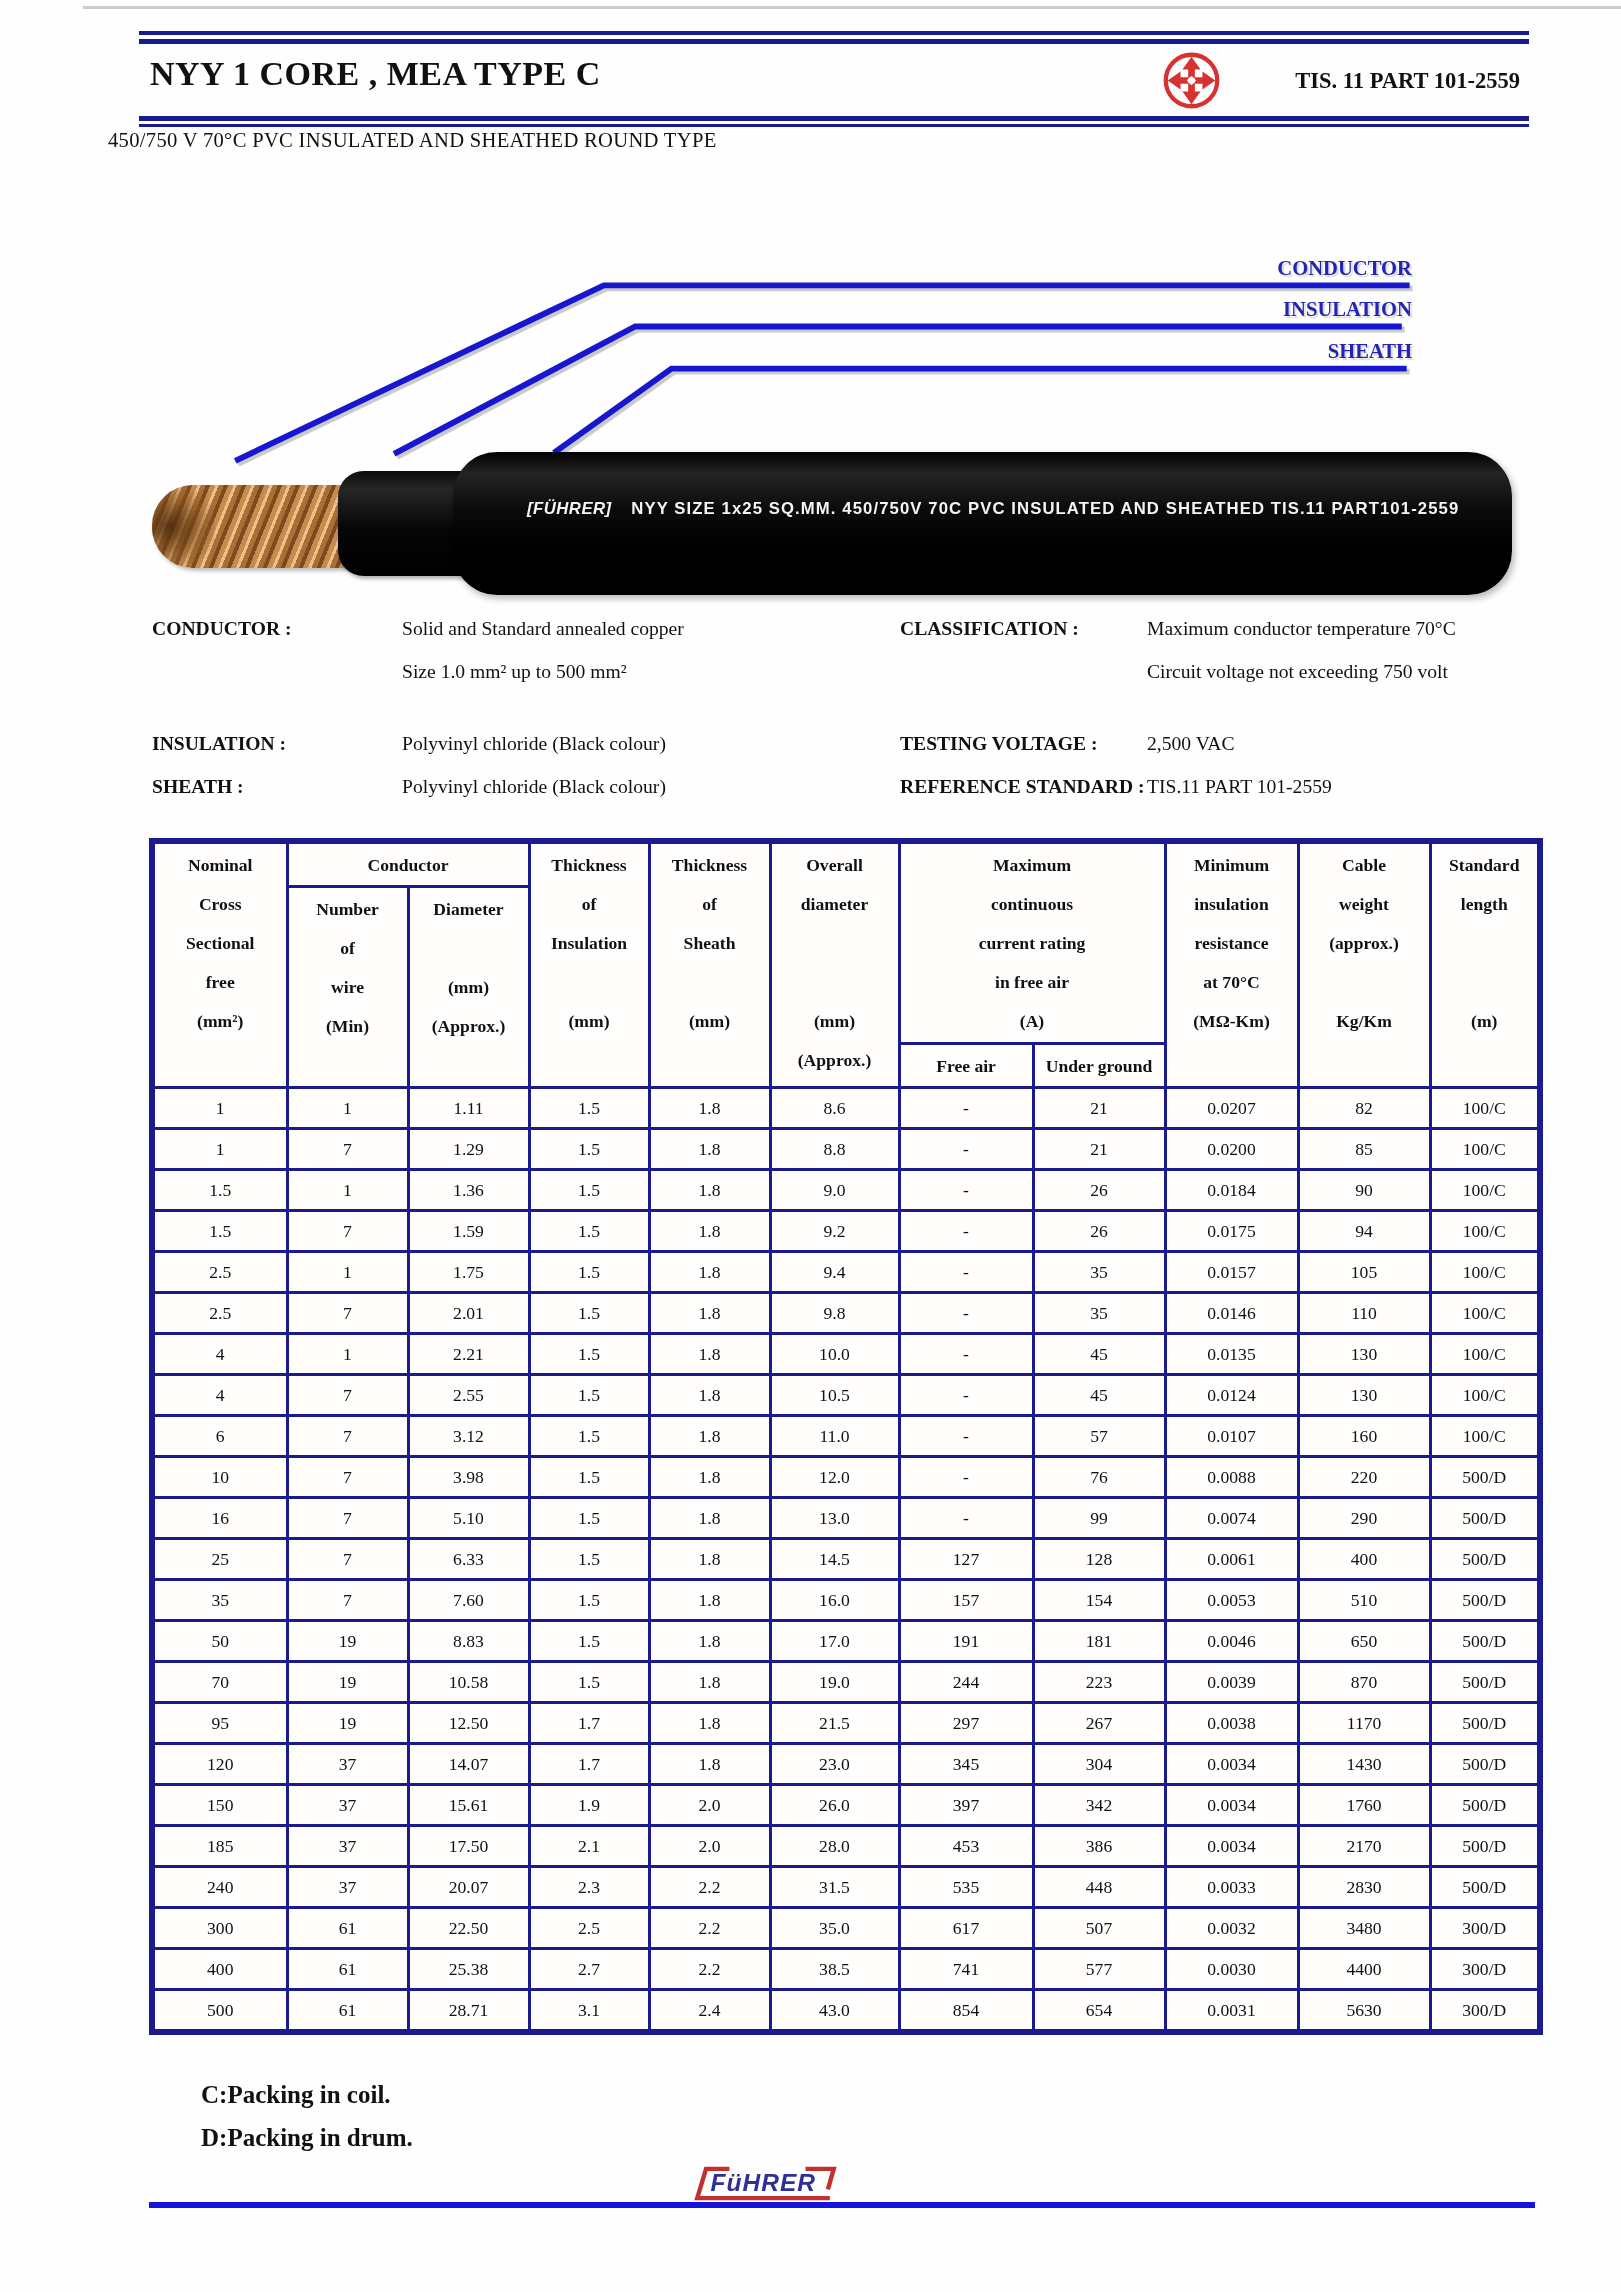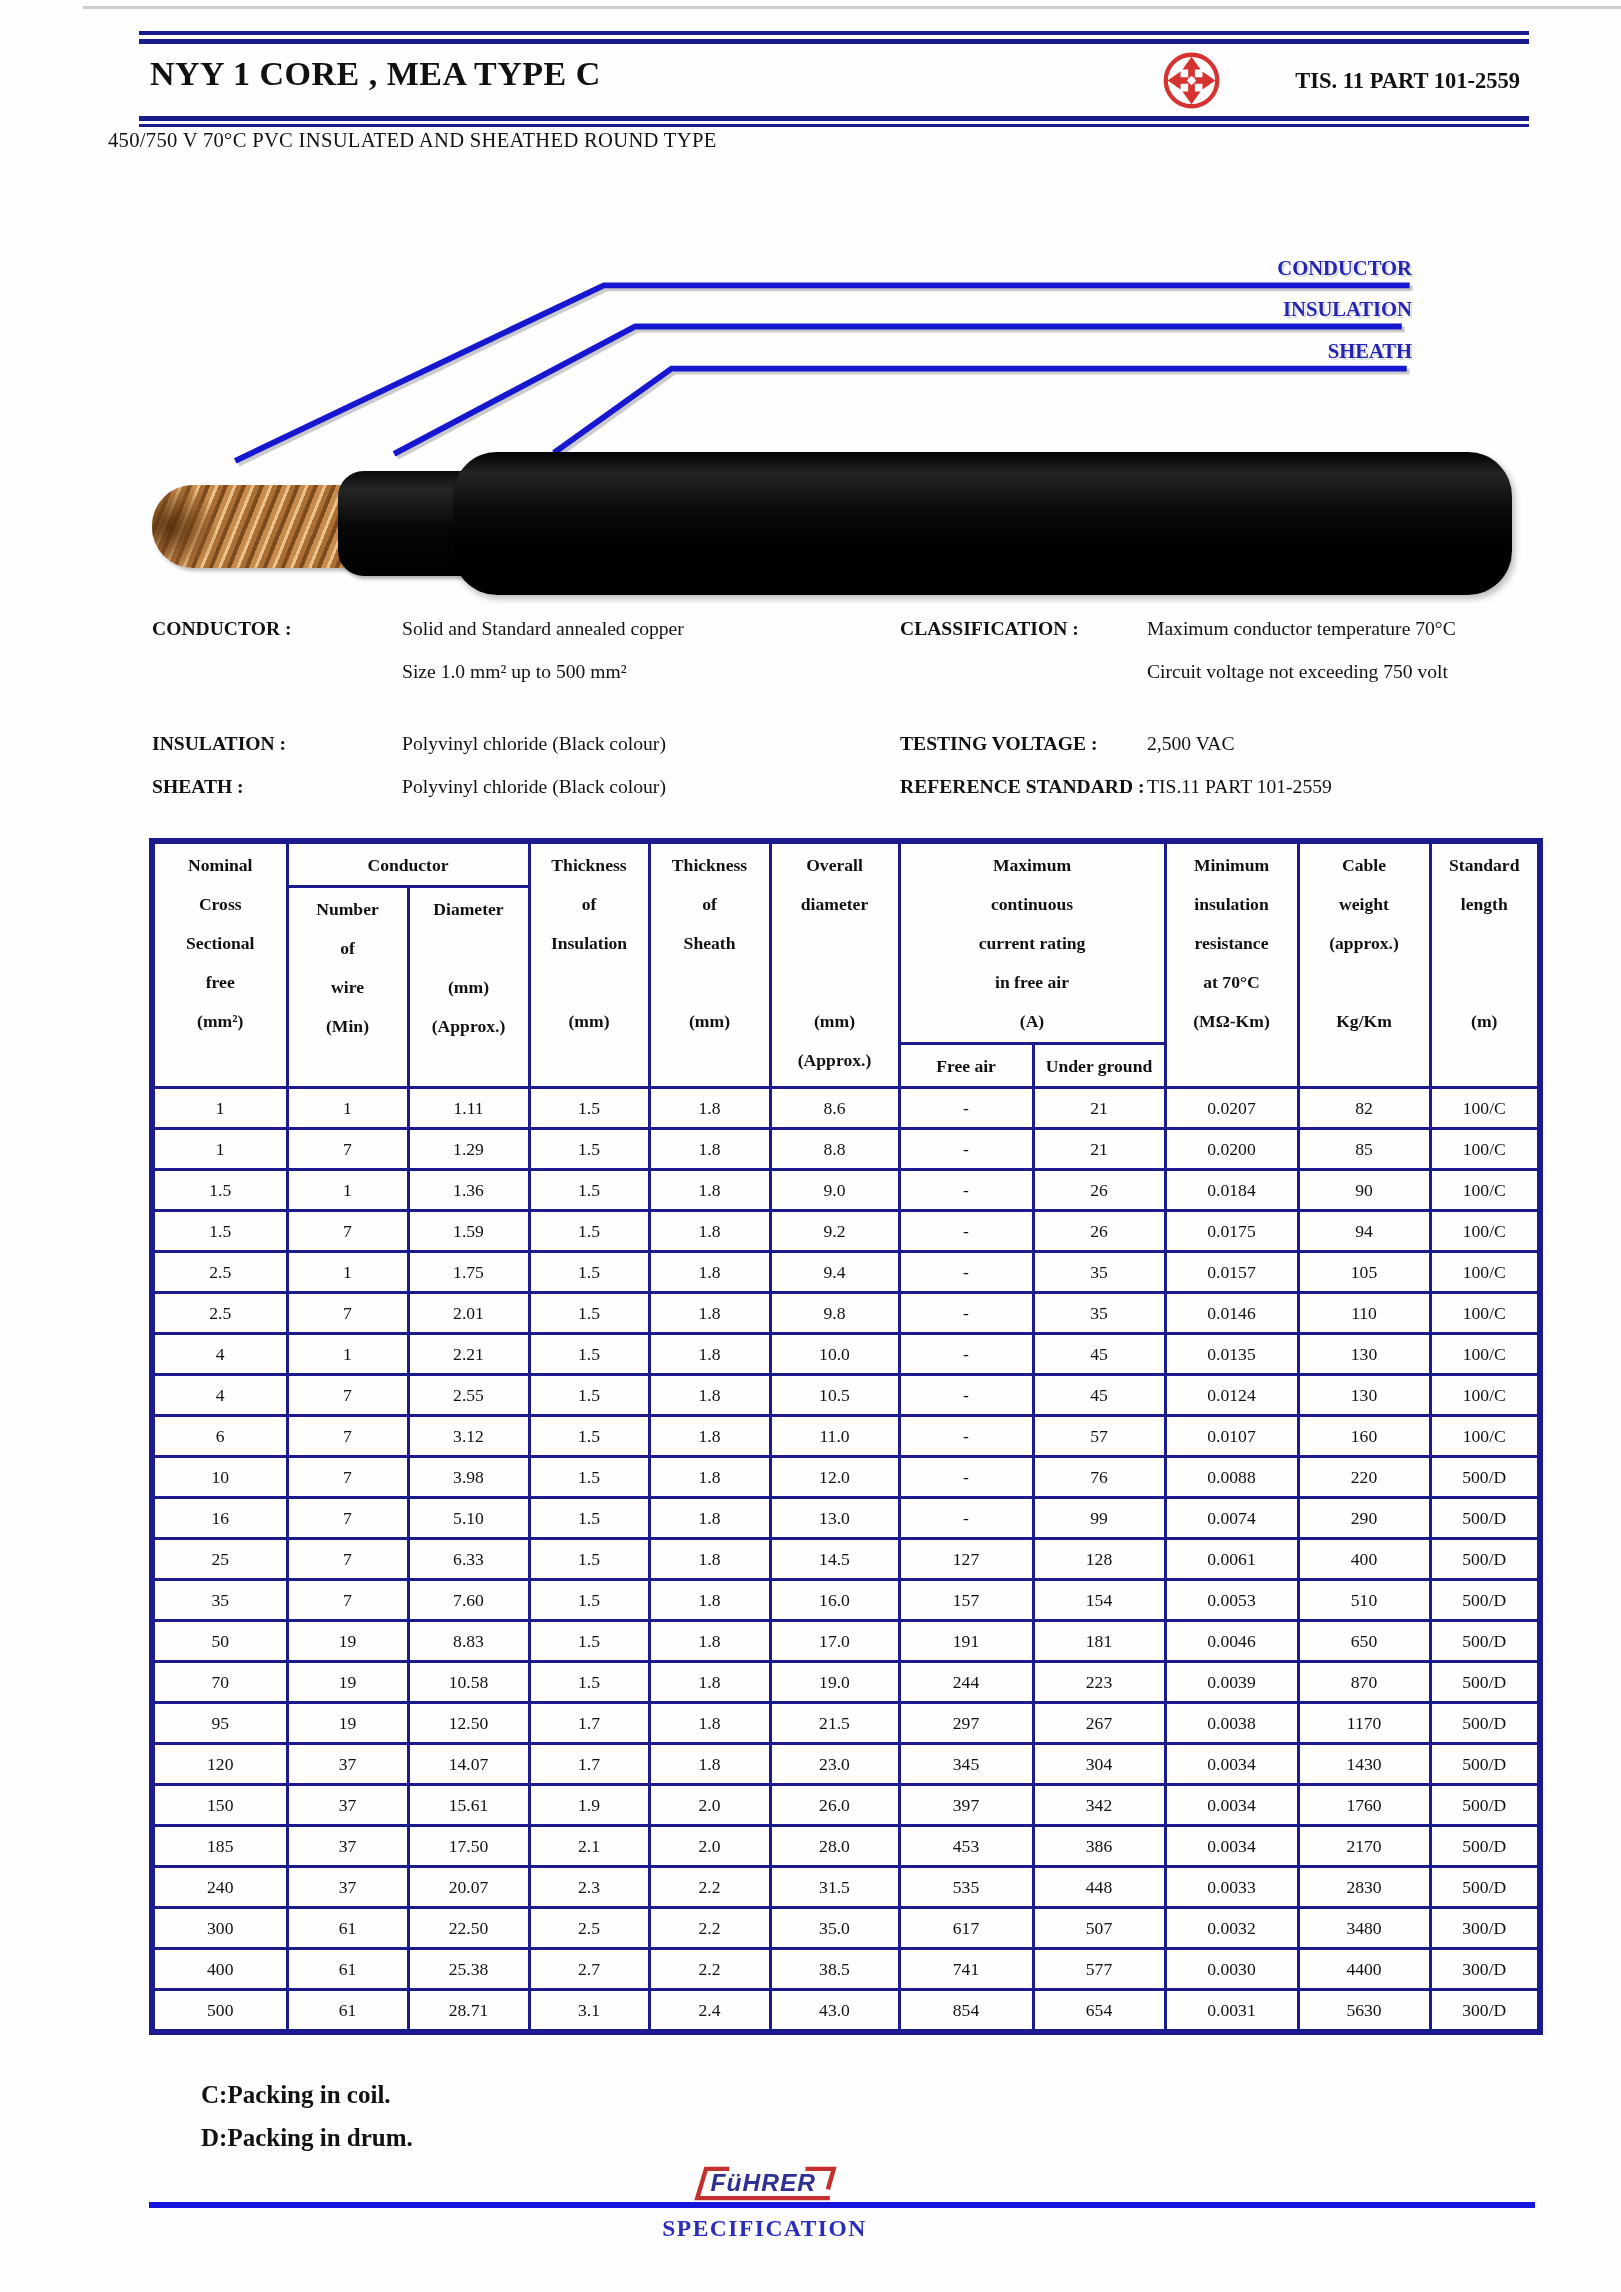--- a/index.html
+++ b/index.html
@@ -151,20 +151,23 @@
   </svg>
   <div class="abs dg-label dg-label-1">CONDUCTOR</div>
   <div class="abs dg-label dg-label-2">INSULATION</div>
   <div class="abs dg-label dg-label-3">SHEATH</div>
 
   <div class="abs cable">
     <div class="copper"></div>
     <div class="copper-tip"></div>
     <div class="insulation"></div>
     <div class="sheath"></div>
+    <div class="marking">
+      <span class="brand">[FÜHRER]</span><span>NYY SIZE 1x25 SQ.MM. 450/750V 70C PVC INSULATED AND SHEATHED TIS.11 PART101-2559</span>
+    </div>
   </div>
 
   <div class="abs spec-label sx-l-label sy-0">CONDUCTOR :</div>
   <div class="abs spec-value sx-l-value sy-0">Solid and Standard annealed copper</div>
   <div class="abs spec-value sx-l-value sy-1">Size 1.0 mm² up to 500 mm²</div>
   <div class="abs spec-label sx-l-label sy-2">INSULATION :</div>
   <div class="abs spec-value sx-l-value sy-2">Polyvinyl chloride (Black colour)</div>
   <div class="abs spec-label sx-l-label sy-3">SHEATH :</div>
   <div class="abs spec-value sx-l-value sy-3">Polyvinyl chloride (Black colour)</div>
 
@@ -560,16 +563,15 @@
 
   <div class="abs fuhrer-logo">
     <svg width="147" height="39" viewBox="0 0 150 40">
       <path d="M38 5 H14 L5 35 H141" fill="none" stroke="#c2312e" stroke-width="4.5"></path>
       <path d="M116 5 H145 L139 26" fill="none" stroke="#c2312e" stroke-width="4.5"></path>
     </svg>
     <span class="fl-text">FüHRER</span>
   </div>
 
   <div class="abs rule-bottom"></div>
-  <div class="abs spec-caption">SPECIFICATION</div>
 
 </div>
 
 
 </body></html>

